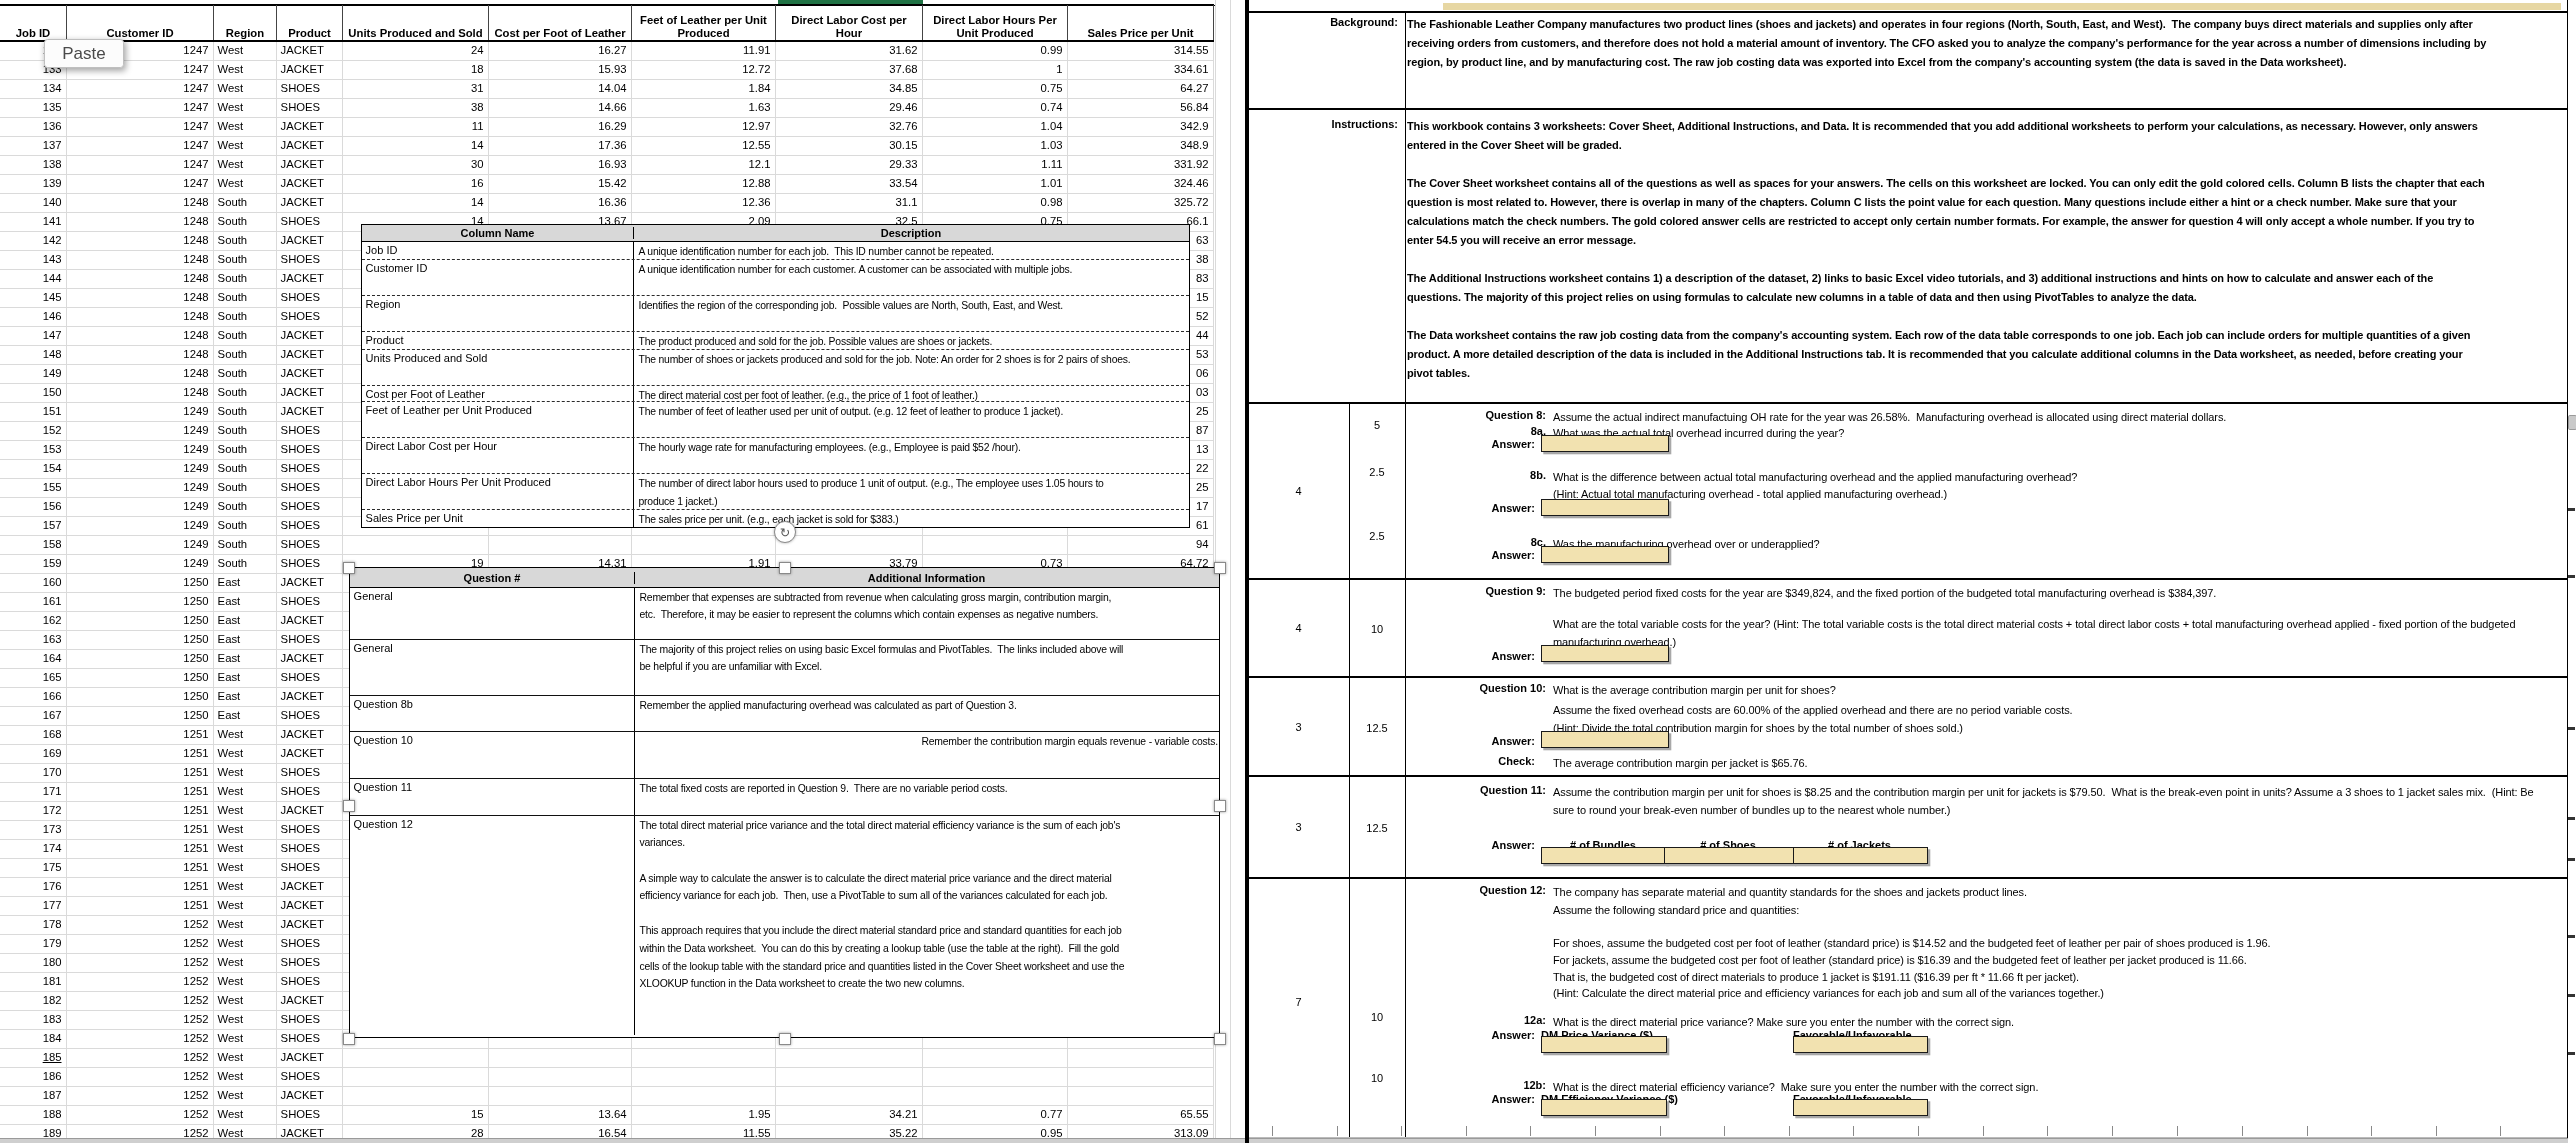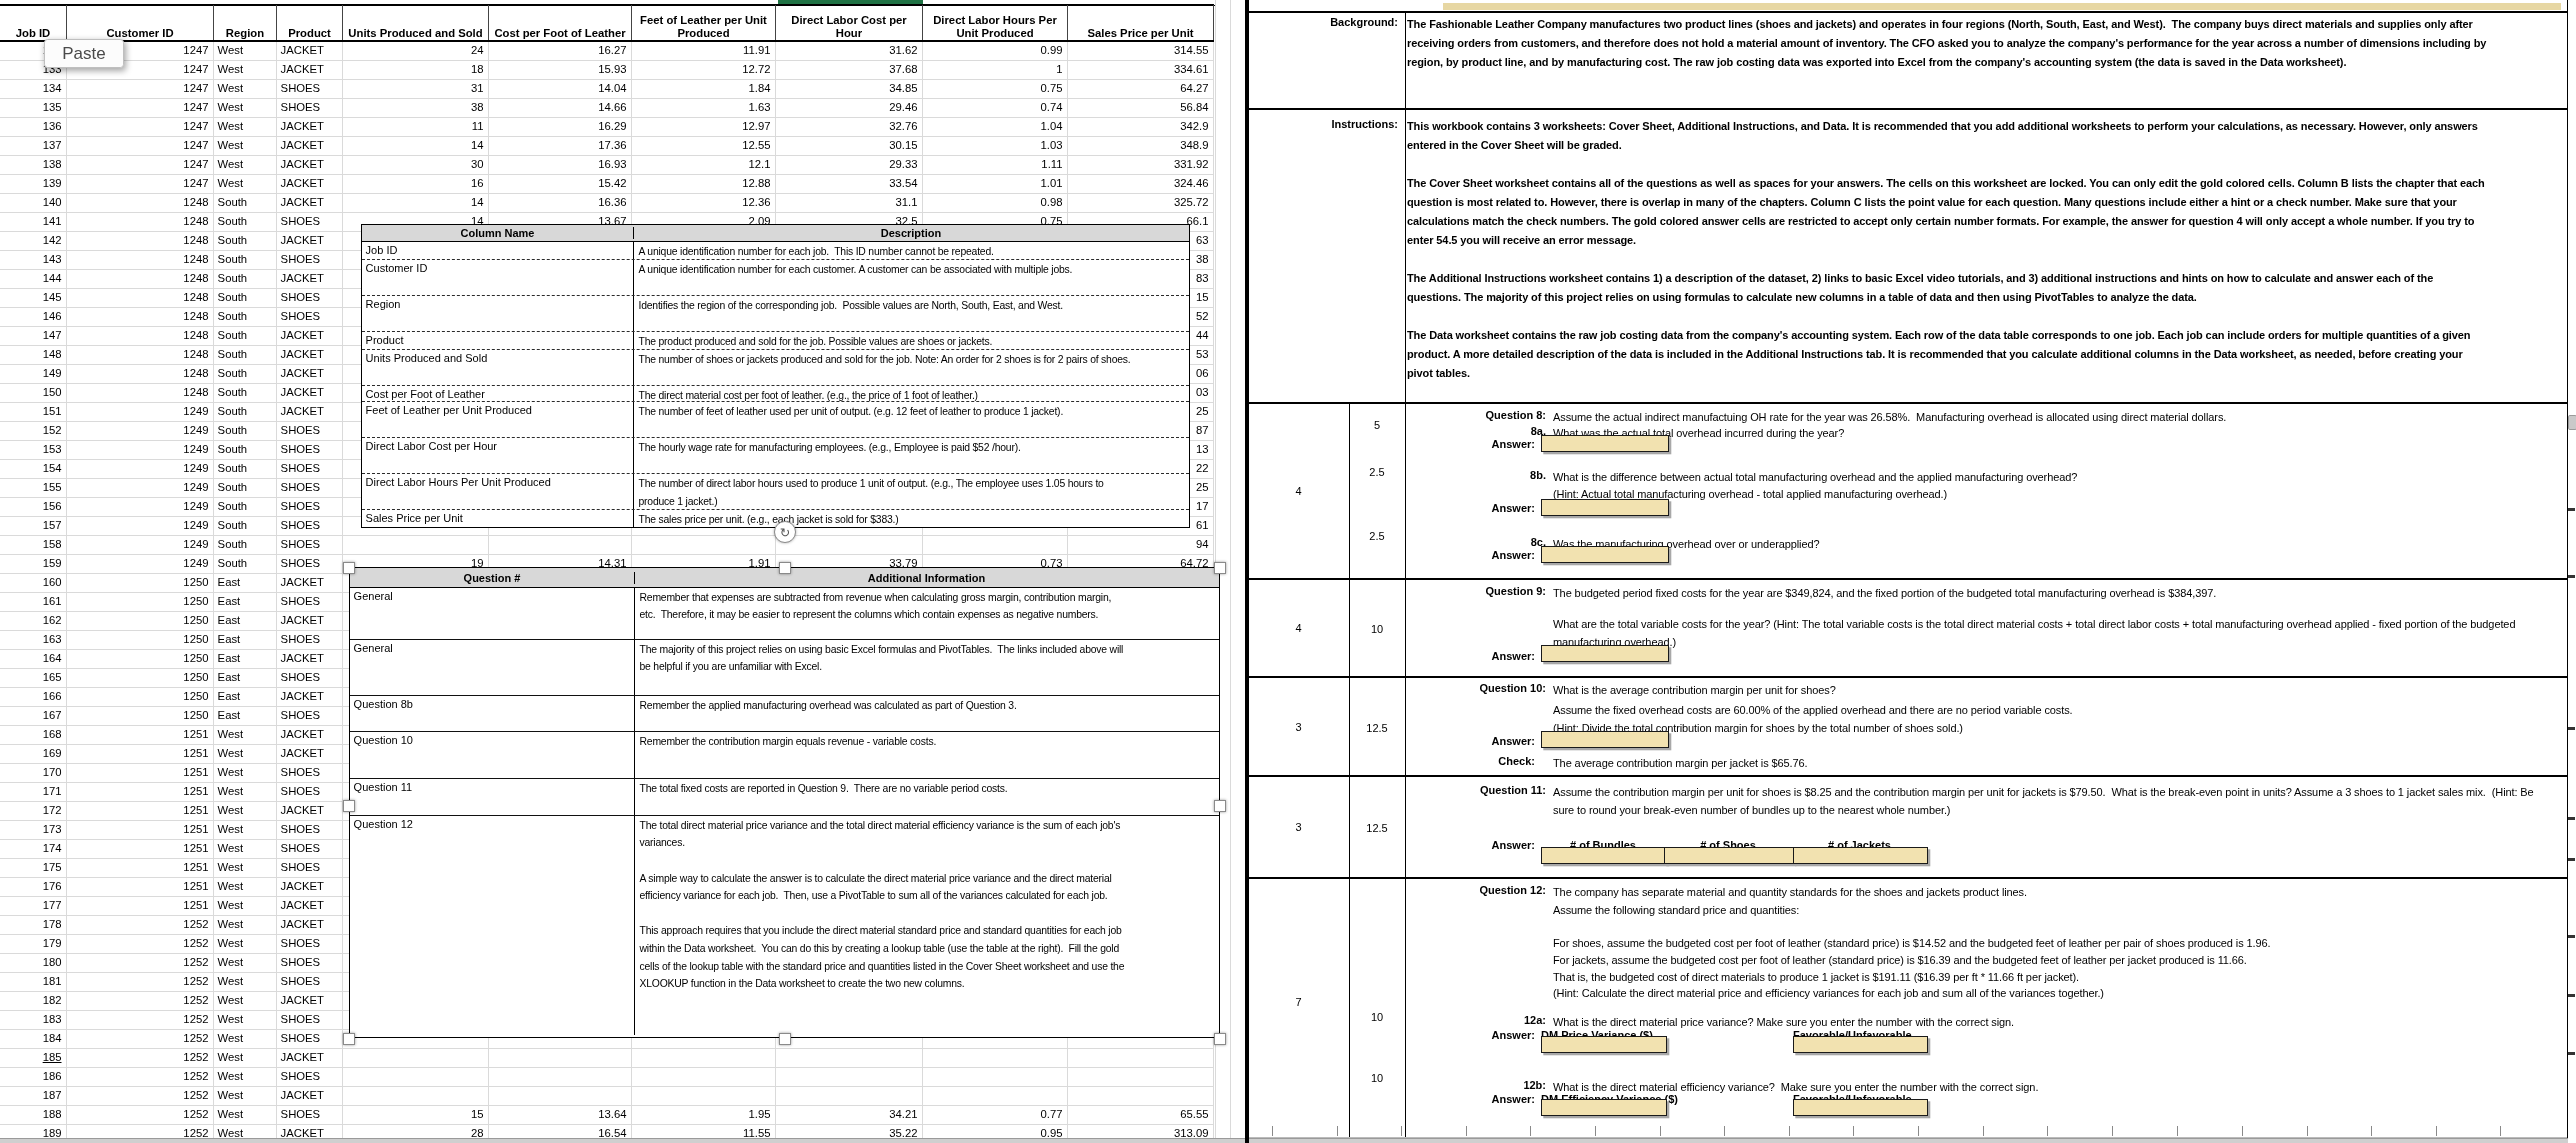--- a/index.html
+++ b/index.html
@@ -870,21 +870,21 @@
           <div class="oname" style="width: 285px;">General</div>
           <div class="odesc" style="width: 583px;">The majority of this project relies on using basic Excel formulas and PivotTables.  The links included above will
 be helpful if you are unfamiliar with Excel.</div>
         </div>
         <div class="orow" style="height: 36px;">
           <div class="oname" style="width: 285px;">Question 8b</div>
           <div class="odesc" style="width: 583px;">Remember the applied manufacturing overhead was calculated as part of Question 3.</div>
         </div>
         <div class="orow" style="height: 47px;">
           <div class="oname" style="width: 285px;">Question 10</div>
-          <div class="odesc" style="width: 583px;">Remember the contribution margin equals revenue - variable costs.</div>
+          <div class="odesc" style="width: 583px; text-align: right;">Remember the contribution margin equals revenue - variable costs.</div>
         </div>
         <div class="orow" style="height: 37px;">
           <div class="oname" style="width: 285px;">Question 11</div>
           <div class="odesc" style="width: 583px;">The total fixed costs are reported in Question 9.  There are no variable period costs.</div>
         </div>
         <div class="orow" style="height: 219px;">
           <div class="oname" style="width: 285px;">Question 12</div>
           <div class="odesc" style="width: 583px;">The total direct material price variance and the total direct material efficiency variance is the sum of each job's
 variances.
 

